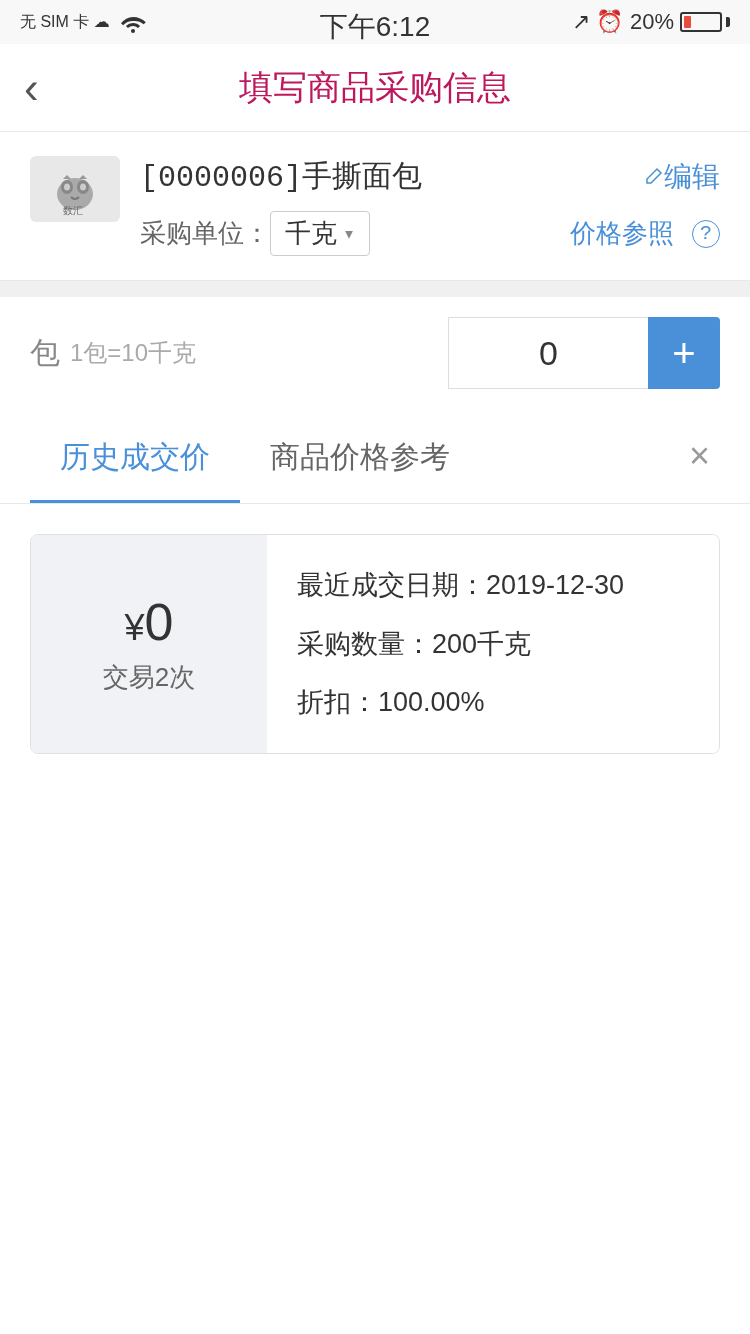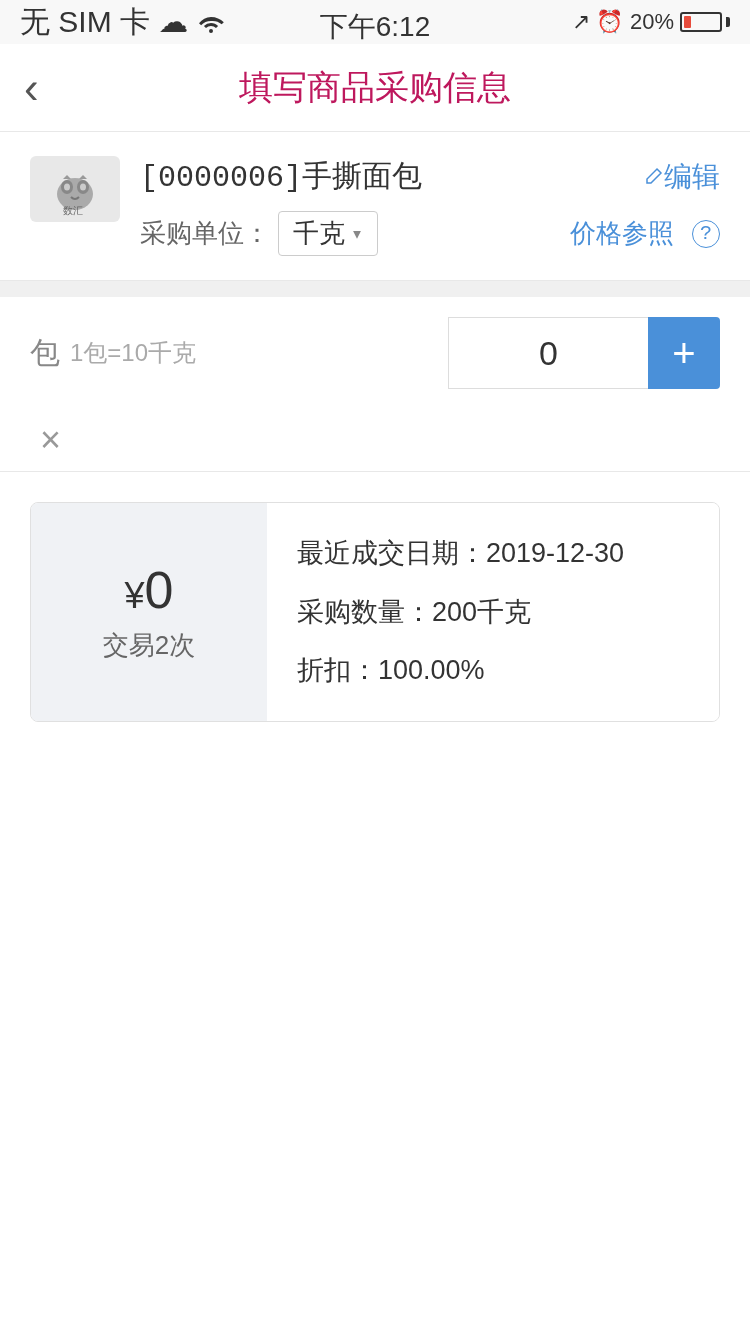--- a/index.html
+++ b/index.html
@@ -20,21 +20,21 @@
       display: flex;
       align-items: center;
       justify-content: space-between;
       padding: 0 20px;
       font-size: 26px;
     }
     .status-left {
       display: flex;
       align-items: center;
       gap: 8px;
-      font-size: 30px;
+      font-size: 16px;
       color: #333;
     }
     .status-center {
       font-size: 28px;
       font-weight: 500;
       color: #333;
       position: absolute;
       left: 50%;
       transform: translateX(-50%);
       top: 8px;
@@ -162,21 +162,20 @@
     }
     .unit-select {
       display: inline-flex;
       align-items: center;
       border: 1px solid #ccc;
       border-radius: 4px;
       padding: 4px 14px;
       font-size: 26px;
       color: #333;
       gap: 6px;
-      margin-left: 8px;
     }
     .price-ref {
       font-size: 26px;
       color: #4a90d9;
       display: flex;
       align-items: center;
       gap: 18px;
       cursor: pointer;
     }
     .quantity-divider {
@@ -406,20 +405,28 @@
       <span>0</span>
     </div>
     <div class="qty-plus-btn">
       <span>+</span>
     </div>
   </div>
 </div>
 
 <div class="tabs-panel">
   <div class="tabs-header">
+    <div class="tabs-nav">
+      <div class="tab-item active">
+        <span>历史成交价</span>
+      </div>
+      <div class="tab-item">
+        <span>商品价格参考</span>
+      </div>
+    </div>
     <div class="tab-close">
       <span>×</span>
     </div>
   </div>
 
   <div class="history-content">
     <div class="price-card">
       <div class="price-left">
         <div class="price-amount">
           <span style="font-size:36px;">¥</span><span>0</span>

